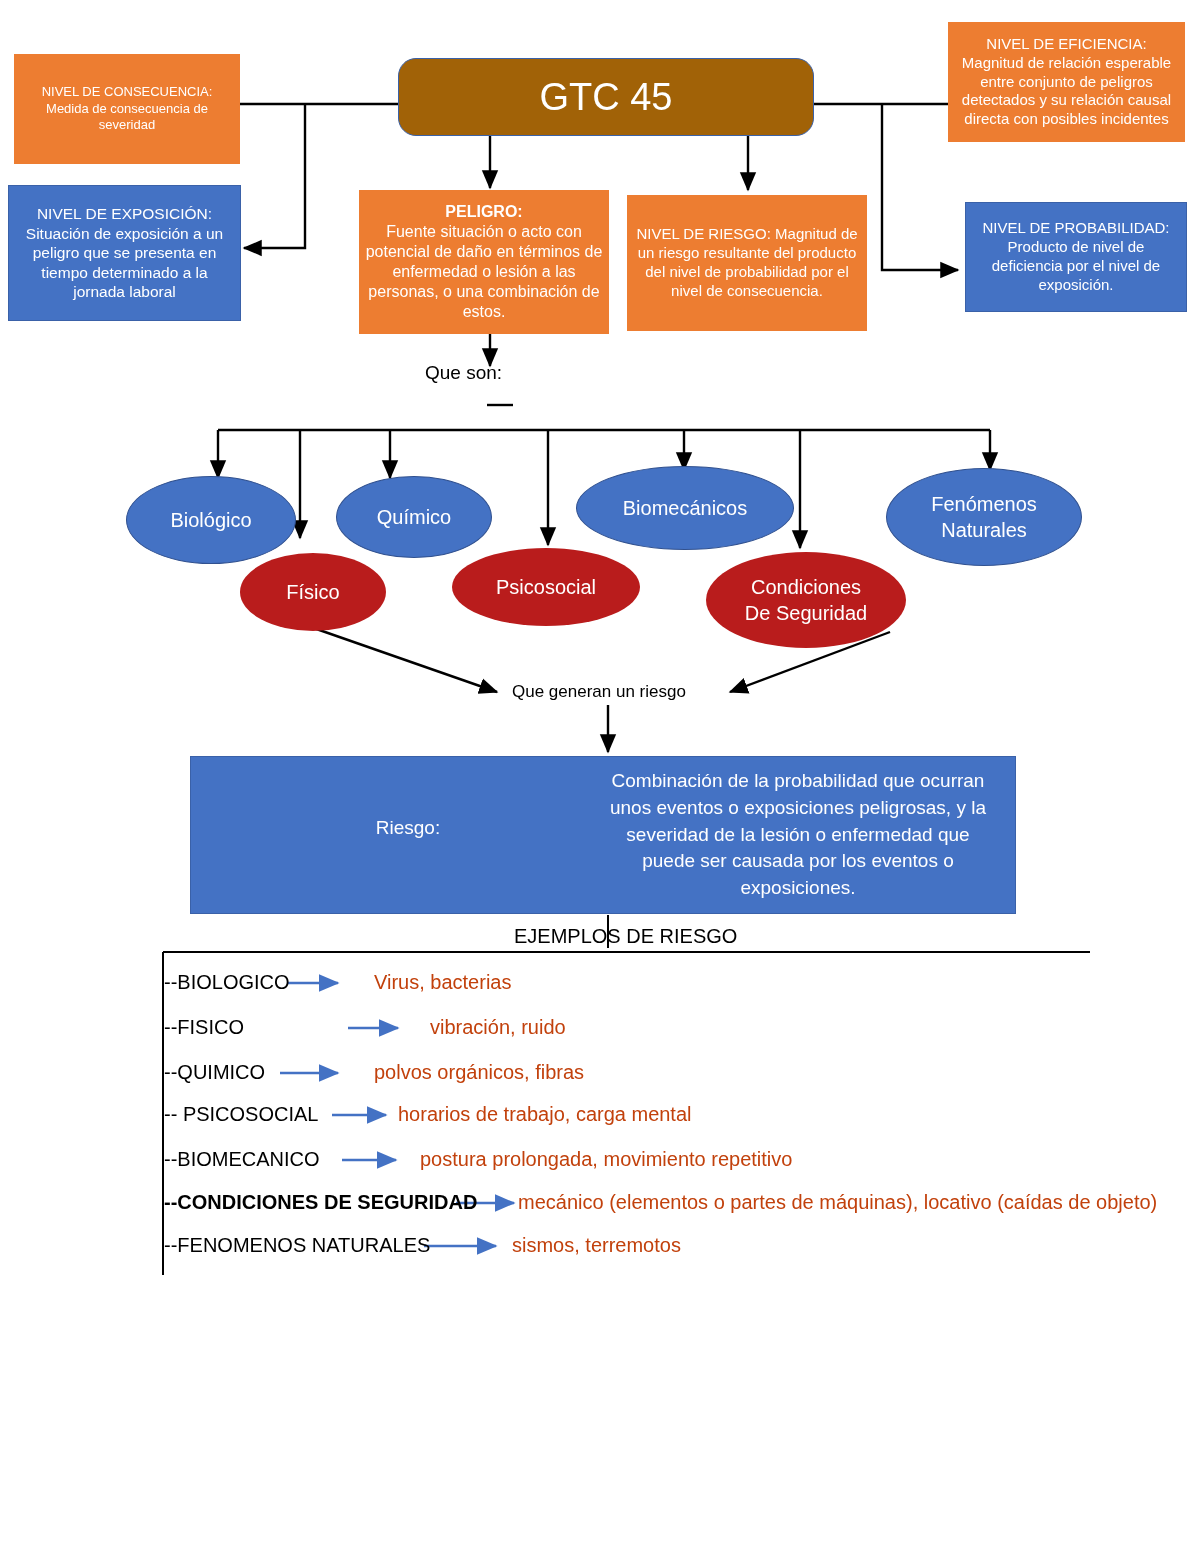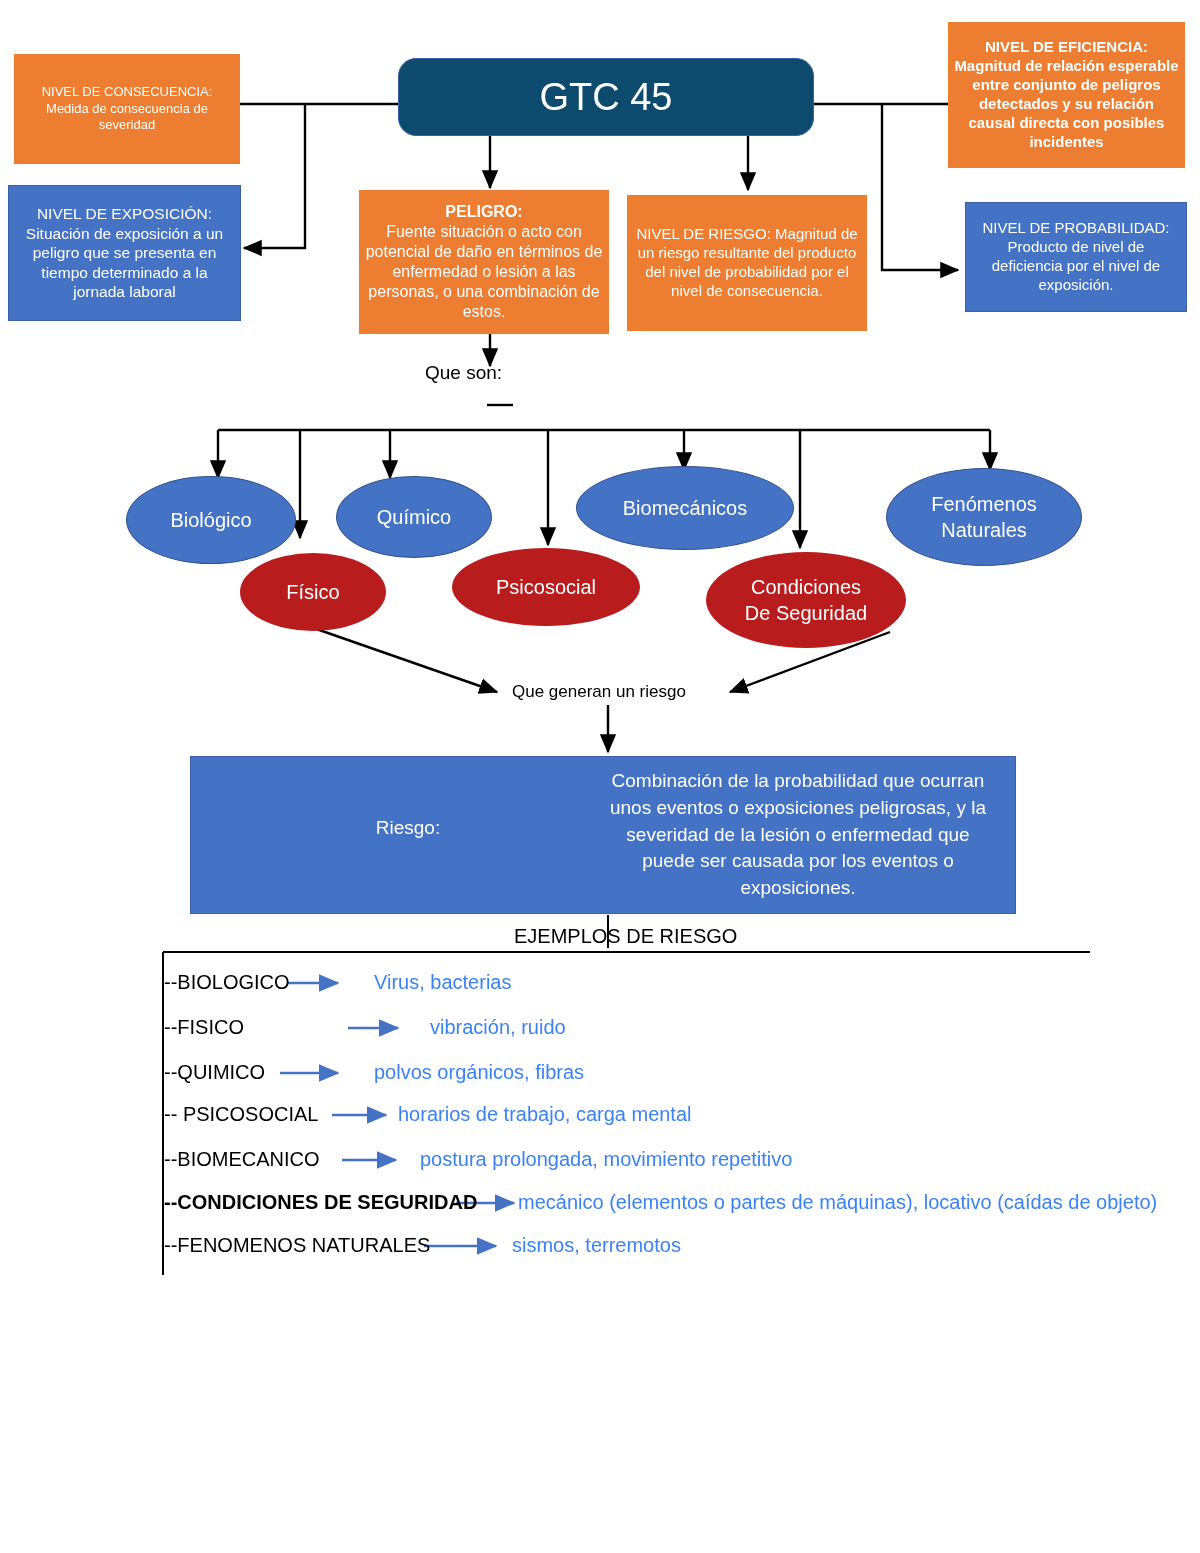--- a/index.html
+++ b/index.html
@@ -33,42 +33,42 @@
     align-items:center;
     justify-content:center;
     text-align:center;
     color:#ffffff;
     line-height:1.3;
   }
   .ell-blue{background:#4472C4;border:1px solid #31518F;}
   .ell-orange{background:#b91c1c;}
   .title-box{
     position:absolute;
-    background:#0c4a6e;
+    background:#a16207;
     border:1px solid #3A61A8;
     border-radius:18px;
     display:flex;align-items:center;justify-content:center;
     color:#ffffff;
     font-size:38px;
   }
   .plain{
     position:absolute;
     color:#000000;
     font-size:17px;
     white-space:nowrap;
   }
   .ex-label{
     position:absolute;
     color:#000000;
     font-size:20px;
     white-space:nowrap;
   }
   .ex-value{
     position:absolute;
-    color:#3b82f6;
+    color:#c2410c;
     font-size:20px;
     white-space:nowrap;
   }
   svg.overlay{position:absolute;left:0;top:0;width:1200px;height:1553px;pointer-events:none;}
 </style>
 </head>
 <body>
 
 <div id="stage">
 
@@ -131,21 +131,21 @@
       <path d="M342,1160 L396,1160" marker-end="url(#ahb)"></path>
       <path d="M456,1203 L514,1203" marker-end="url(#ahb)"></path>
       <path d="M424,1246 L496,1246" marker-end="url(#ahb)"></path>
     </g>
   </svg>
 
   <div class="box orange" style="left:14px;top:54px;width:226px;height:110px;font-size:13px;">
     <span>NIVEL DE CONSECUENCIA: Medida de consecuencia de severidad</span>
   </div>
 
-  <div class="box orange" style="left:948px;top:22px;width:237px;height:146px;font-size:15px;font-weight:bold;">
+  <div class="box orange" style="left:948px;top:22px;width:237px;height:120px;font-size:15px;">
     <span>NIVEL DE EFICIENCIA: Magnitud de relación esperable entre conjunto de peligros detectados y su relación causal directa con posibles incidentes</span>
   </div>
 
   <div class="box blue" style="left:8px;top:185px;width:233px;height:136px;font-size:15.5px;">
     <span>NIVEL DE EXPOSICIÓN: Situación de exposición a un peligro que se presenta en tiempo determinado a la jornada laboral</span>
   </div>
 
   <div class="box orange" style="left:359px;top:190px;width:250px;height:144px;font-size:16px;">
     <span><b>PELIGRO:</b><span> Fuente situación o acto con potencial de daño en términos de enfermedad o lesión a las personas, o una combinación de estos.</span></span>
   </div>

